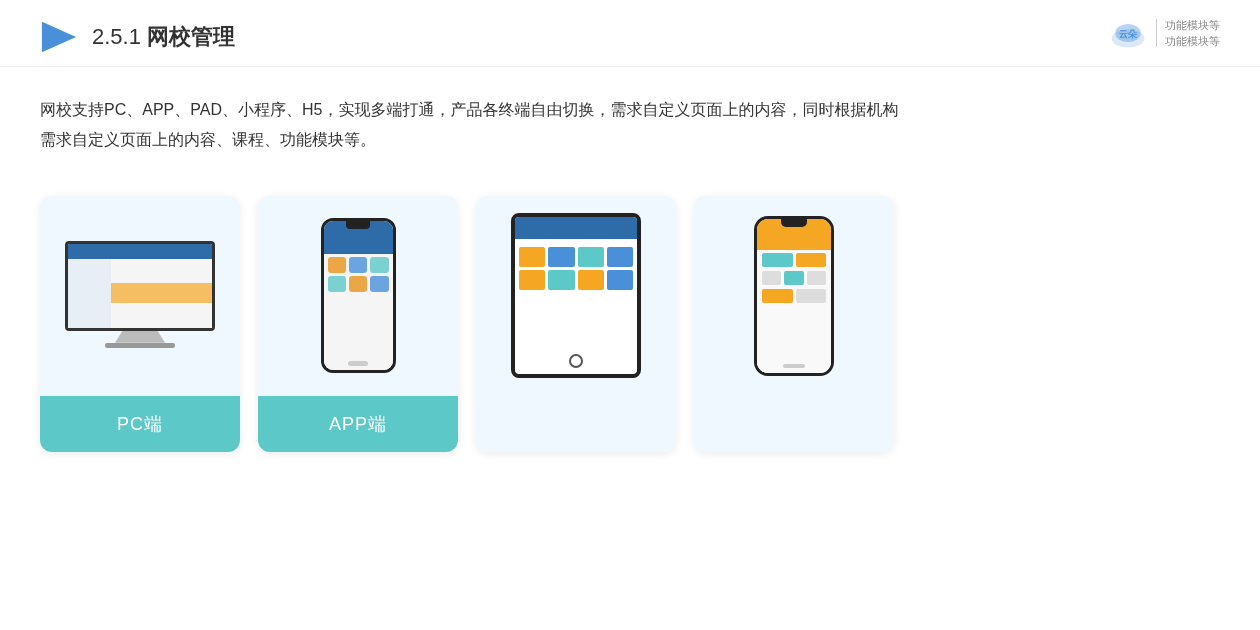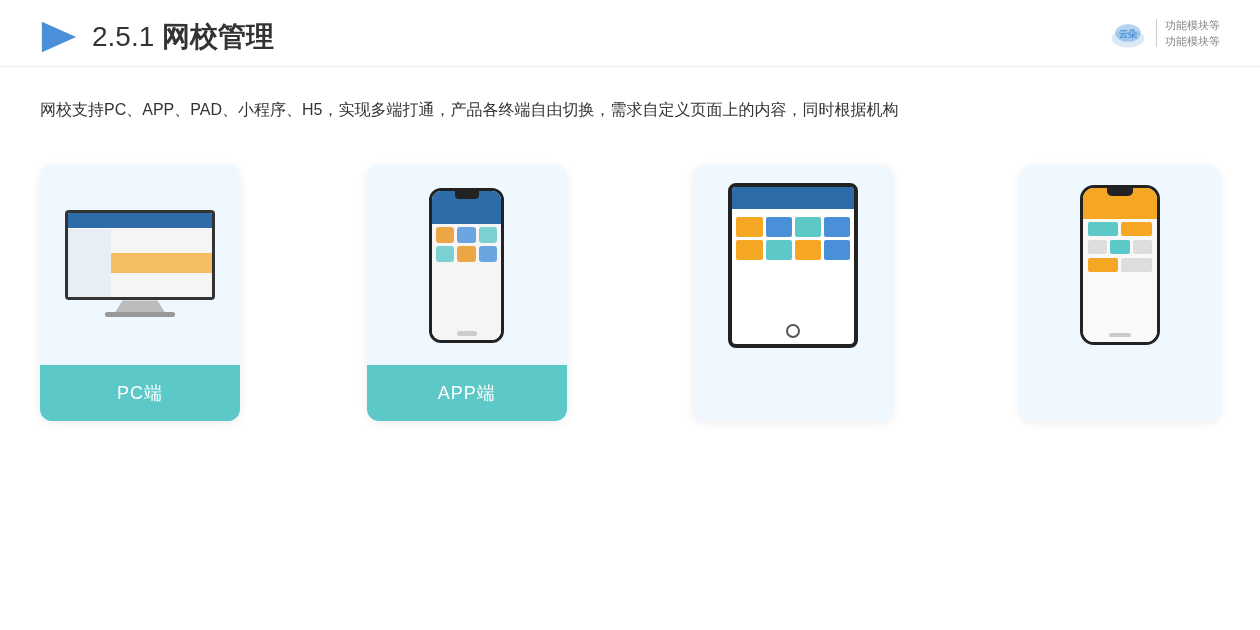--- a/index.html
+++ b/index.html
@@ -20,21 +20,21 @@
       border-bottom: 1px solid #eee;
       position: relative;
     }
     .header-icon {
       width: 38px;
       height: 38px;
       margin-right: 14px;
       flex-shrink: 0;
     }
     .header-title {
-      font-size: 28px;
+      font-size: 22px;
       color: #333;
       font-weight: 400;
     }
     .header-title strong {
       font-weight: 700;
     }
     .logo-area {
       position: absolute;
       right: 40px;
       top: 50%;
@@ -63,23 +63,23 @@
     .description {
       padding: 28px 40px 10px 40px;
       font-size: 16px;
       color: #333;
       line-height: 1.9;
     }
 
     
     .cards-container {
       display: flex;
-      gap: 2px;
+      gap: 18px;
       padding: 30px 40px 20px 40px;
-      justify-content: space-between;
+      justify-content: flex-start;
     }
 
     .card {
       width: 200px;
       border-radius: 12px;
       background: #f0f8ff;
       overflow: hidden;
       box-shadow: 0 2px 10px rgba(0,0,0,0.08);
       display: flex;
       flex-direction: column;
@@ -368,20 +368,21 @@
     <div class="logo-divider"></div>
     <div class="logo-tagline">
       <span>功能模块等</span><br>
       <span>功能模块等</span>
     </div>
   </div>
 </div>
 
 <div class="description">
   <p>网校支持PC、APP、PAD、小程序、H5，实现多端打通，产品各终端自由切换，需求自定义页面上的内容，同时根据机构</p>
+  <p>需求自定义页面上的内容、课程、功能模块等。</p>
 </div>
 
 <div class="cards-container">
 
   <div class="card">
     <div class="card-image-area">
       <div class="monitor">
         <div class="monitor-screen-outer">
           <div class="monitor-screen-inner">
             <div class="monitor-content-bar">

